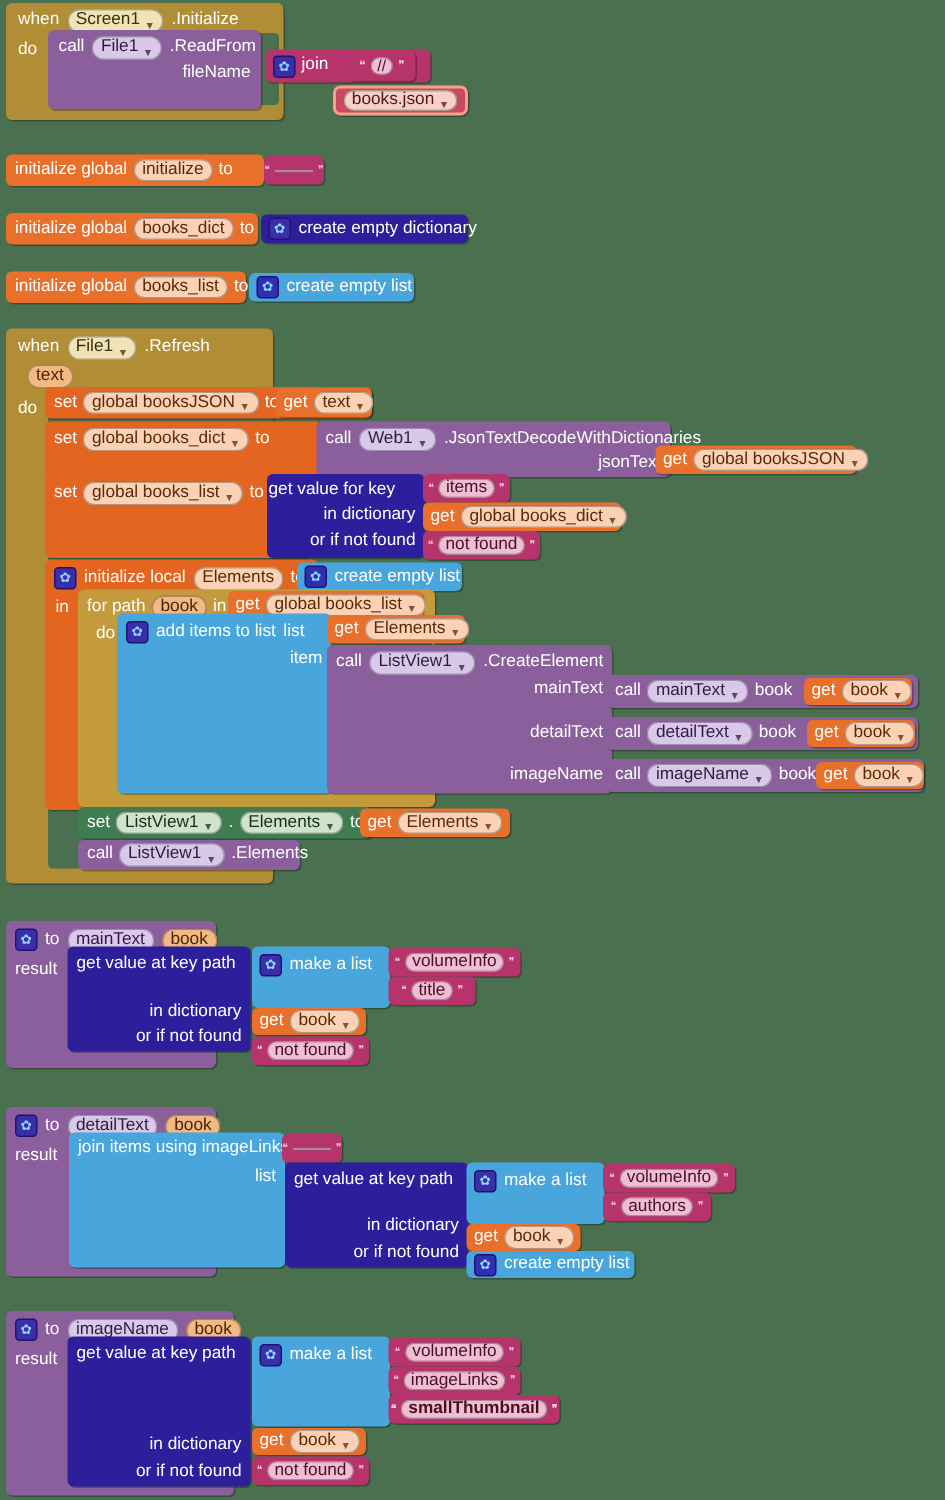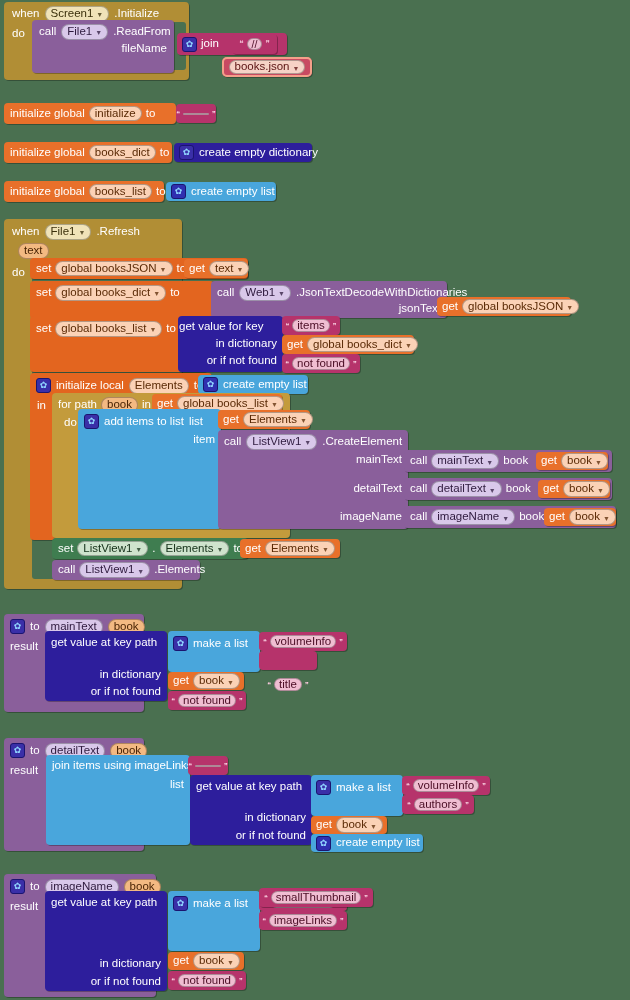--- a/index.html
+++ b/index.html
@@ -11,21 +11,21 @@
   }
   .canvas{position:absolute;inset:0;}
 
   
   .blk{position:absolute;box-sizing:border-box;border-radius:4px;
        color:#fff;font-size:11.5px;line-height:1;white-space:nowrap;}
   .row{display:flex;align-items:center;gap:4px;height:100%;}
   .lbl{color:#fff;font-size:11.5px;}
 
   
-  .fld{display:inline-flex;align-items:center;gap:3px;
+  .fld{display:inline-flex;align-items:flex-end;gap:3px;
        border-radius:9px;padding:1px 5px;font-size:11.5px;
        border:1px solid rgba(0,0,0,.28);}
   .fld .caret{font-size:7px;opacity:.75;transform:translateY(1px);}
 
   
   .f-gold   {background:#f0e3b8;color:#3a2f0b;}
   .f-purple {background:#d9c8ea;color:#2e1a3d;}
   .f-orange {background:#fbd2b6;color:#5a2a06;}
   .f-green  {background:#cfe3cd;color:#143018;}
   .f-tan    {background:#f3b982;color:#4a2405;}
@@ -471,21 +471,21 @@
     </div>
   </div>
   <div class="blk c-text shadow" style="left:259px;top:632px;width:88px;height:19px;">
     <div class="row" style="justify-content:center;gap:3px;">
       <span style="font-size:7px;color:#f6c8db;">❝</span>
       <span class="fld f-text" style="padding:0 4px;">volumeInfo</span>
       <span style="font-size:7px;color:#f6c8db;">❞</span>
     </div>
   </div>
   <div class="blk c-text shadow" style="left:259px;top:651px;width:58px;height:19px;">
-    <div class="row" style="justify-content:center;gap:3px;margin-top:24px;">
+    <div class="row" style="justify-content:center;gap:3px;">
       <span style="font-size:7px;color:#f6c8db;">❝</span>
       <span class="fld f-text" style="padding:0 4px;">title</span>
       <span style="font-size:7px;color:#f6c8db;">❞</span>
     </div>
   </div>
   <div class="blk c-var shadow" style="left:168px;top:672px;width:76px;height:18px;">
     <div class="row" style="padding-left:5px;gap:4px;">
       <span class="lbl">get</span>
       <span class="fld f-orange">
         <span>book</span>
@@ -609,21 +609,21 @@
       <span style="font-size:7px;color:#f6c8db;">❞</span>
     </div>
   </div>
   <div class="blk c-text shadow" style="left:259px;top:911px;width:88px;height:19px;">
     <div class="row" style="justify-content:center;gap:3px;">
       <span style="font-size:7px;color:#f6c8db;">❝</span>
       <span class="fld f-text" style="padding:0 4px;">imageLinks</span>
       <span style="font-size:7px;color:#f6c8db;">❞</span>
     </div>
   </div>
-  <div class="blk c-text shadow" style="left:259px;top:888px;width:114px;height:19px;">
+  <div class="blk c-text shadow" style="left:259px;top:930px;width:114px;height:19px;font-weight:bold;">
     <div class="row" style="justify-content:center;gap:3px;">
       <span style="font-size:7px;color:#f6c8db;">❝</span>
       <span class="fld f-text" style="padding:0 4px;">smallThumbnail</span>
       <span style="font-size:7px;color:#f6c8db;">❞</span>
     </div>
   </div>
   <div class="blk c-var shadow" style="left:168px;top:952px;width:76px;height:18px;">
     <div class="row" style="padding-left:5px;gap:4px;">
       <span class="lbl">get</span>
       <span class="fld f-orange">

